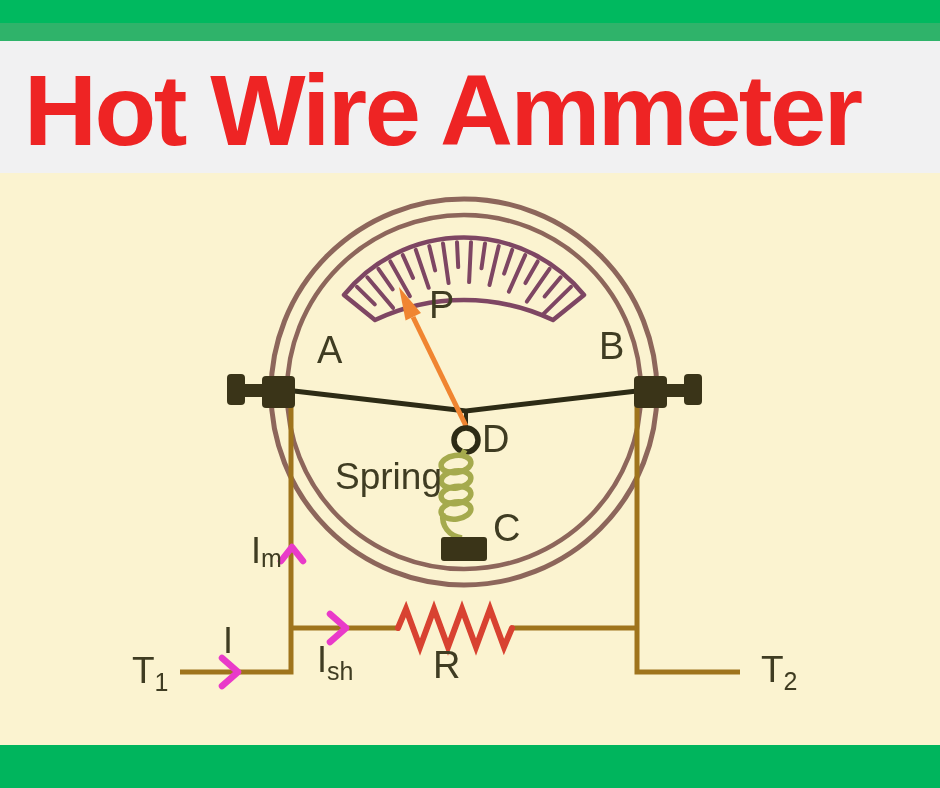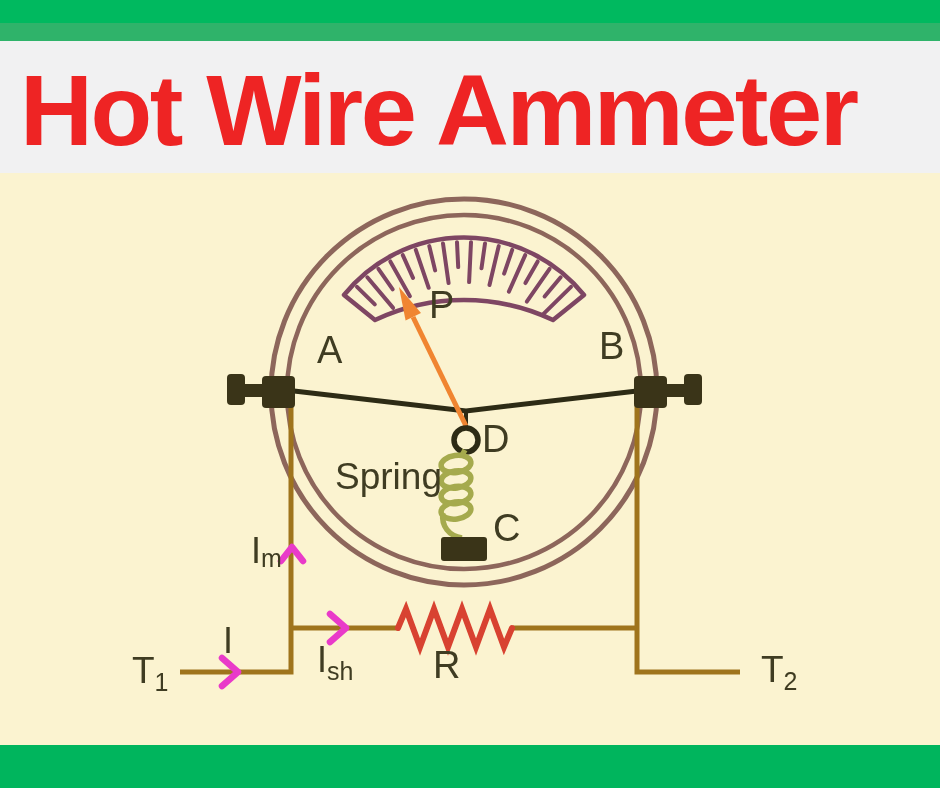--- a/index.html
+++ b/index.html
@@ -2,21 +2,21 @@
 <html style="--bg_cream: #fbf3d0; --green_top: #00b95f; --green_accent: #2fb36a; --green_footer: #00b55d; --banner_bg: #f1f1f2; --title_red: #ee2424; --ring_brown: #8d665b; --scale_plum: #7e4663; --needle_orange: #f08531; --wire_black: #2d2b15; --terminal_dark: #3a3418; --wire_gold: #9f741c; --spring_olive: #a5aa4d; --resistor_red: #d84231; --arrow_magenta: #e93ac9; --label_dark: #3f3c22;"><head>
 <meta charset="utf-8">
 <style>
   html,body{margin:0;padding:0;background:#ddd;}
   #page{position:relative;width:940px;height:788px;overflow:hidden;
         background:var(--bg_cream,#fbf3d0);font-family:"Liberation Sans",sans-serif;}
   #bar-top{position:absolute;left:0;top:0;width:940px;height:23px;background:var(--green_top,#00b95f);}
   #bar-accent{position:absolute;left:0;top:23px;width:940px;height:18px;background:var(--green_accent,#2fb36a);}
   #banner{position:absolute;left:0;top:41px;width:940px;height:132px;background:var(--banner_bg,#f1f1f2);
           display:flex;align-items:center;}
-  #banner h1{margin:16px;padding:6px 0 0 4px;font-size:101px;font-weight:bold;letter-spacing:-2.5px;
+  #banner h1{margin:0;padding:6px 0 0 24px;font-size:101px;font-weight:bold;letter-spacing:-2.5px;
              color:var(--title_red,#ee2424);line-height:1;white-space:nowrap;}
   #bar-footer{position:absolute;left:0;top:745px;width:940px;height:43px;background:var(--green_footer,#00b55d);}
   svg{position:absolute;left:0;top:0;}
   text{font-family:"Liberation Sans",sans-serif;fill:var(--label_dark,#3f3c22);}
   .lbl{font-size:38px;}
   .lbl-sm{font-size:36px;}
   .sub{font-size:25px;}
 </style>
 </head>
 <body>

